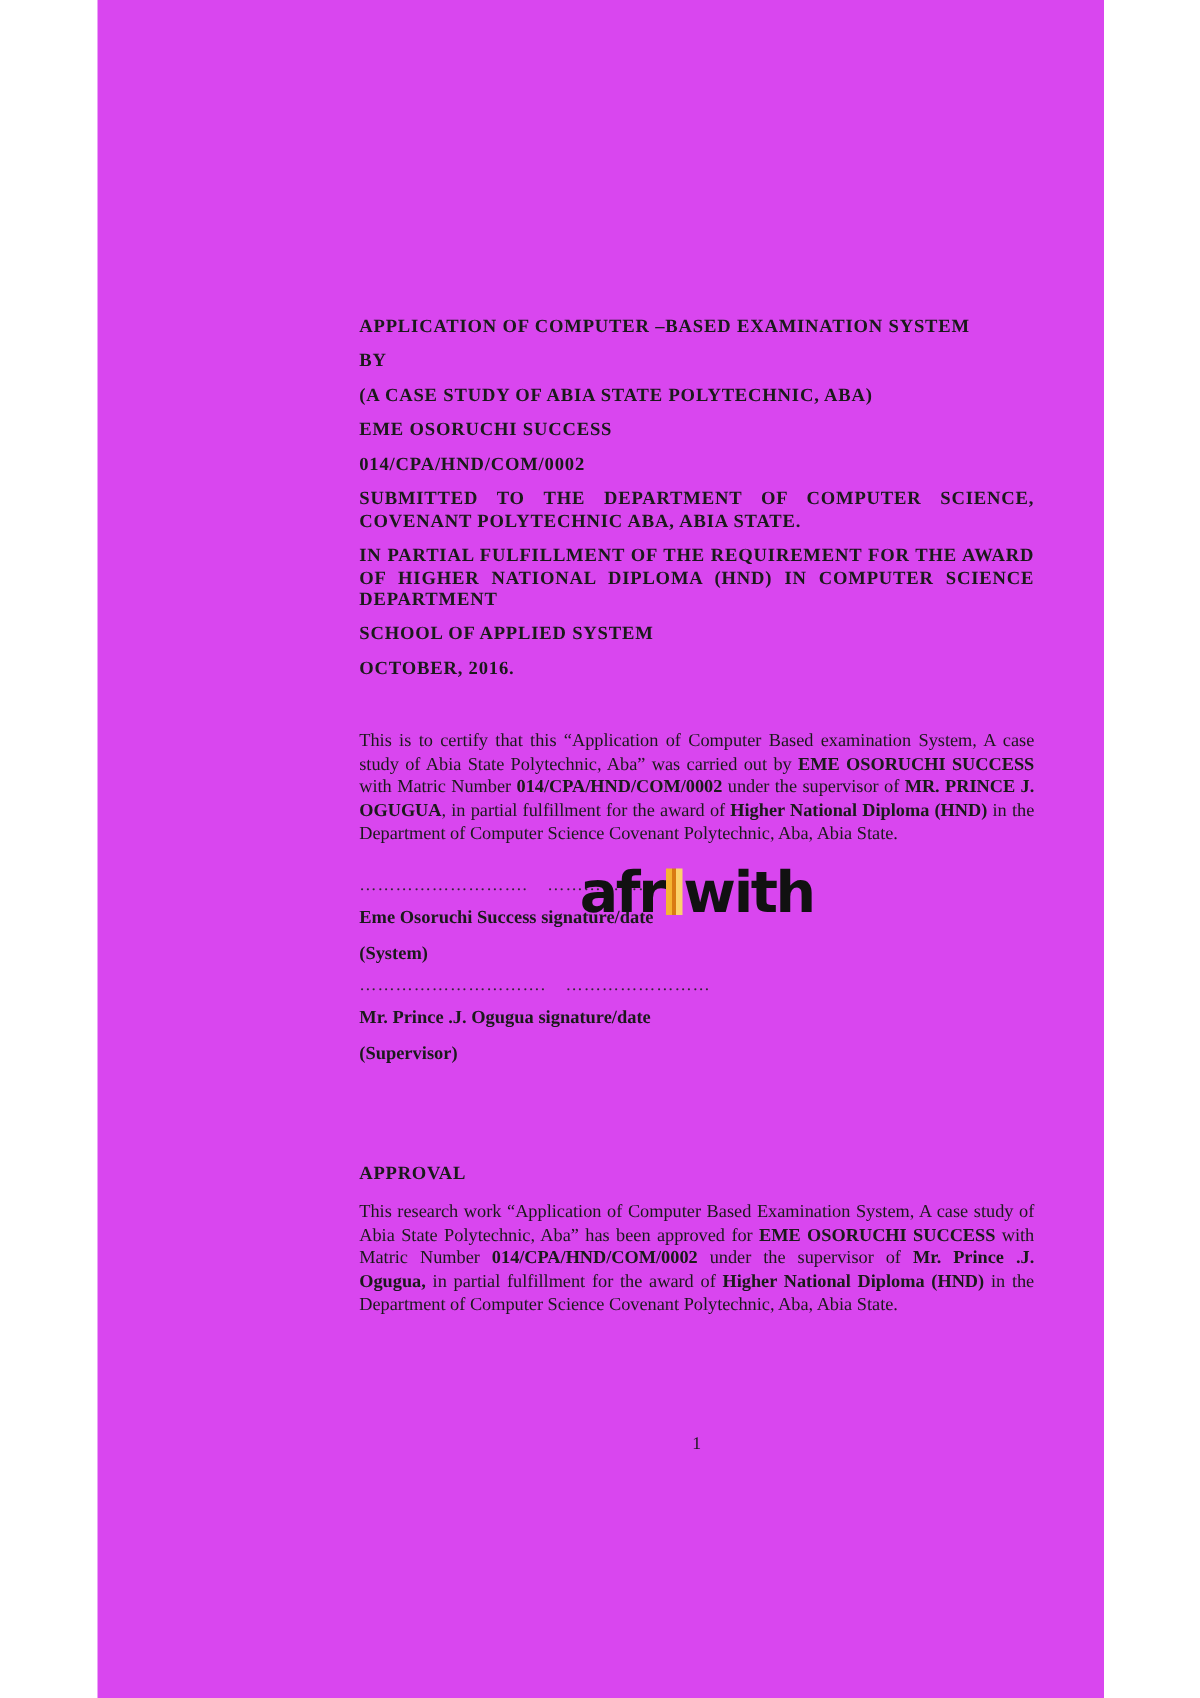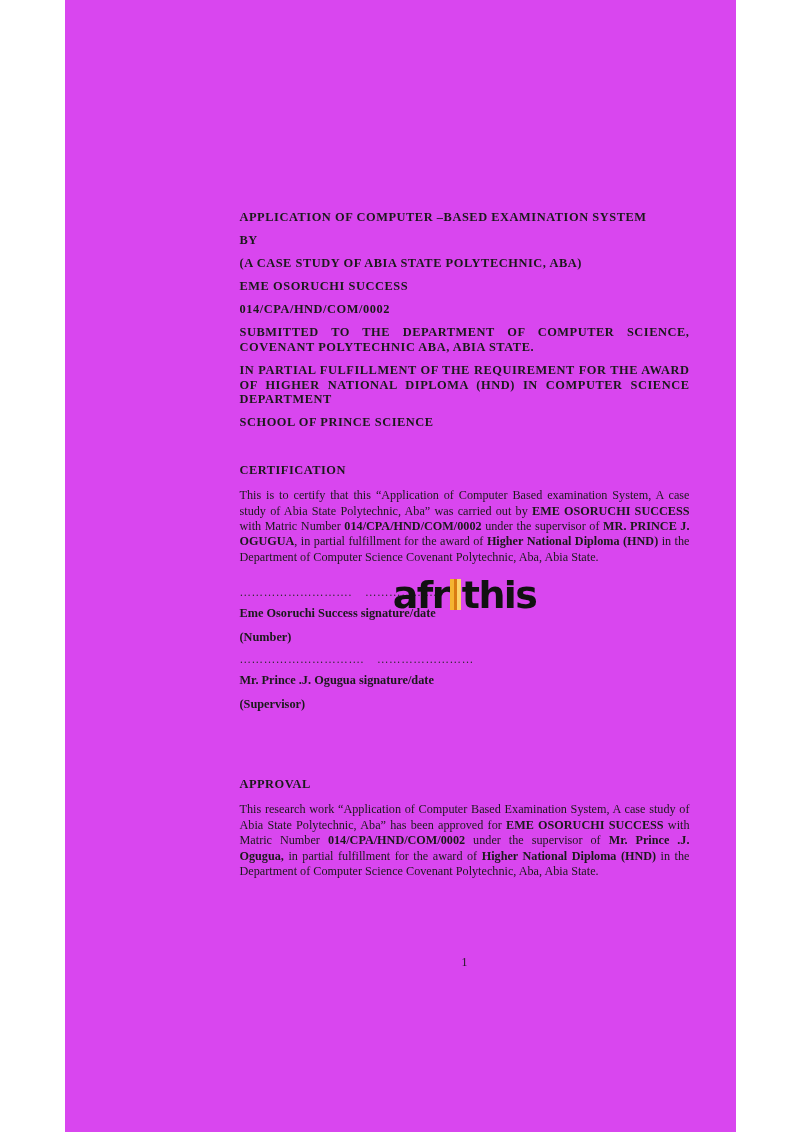--- a/index.html
+++ b/index.html
@@ -152,54 +152,54 @@
     <div class="fm-line">(A CASE STUDY OF ABIA STATE POLYTECHNIC, ABA)</div>
 
     <div class="fm-line">EME OSORUCHI SUCCESS</div>
 
     <div class="fm-line">014/CPA/HND/COM/0002</div>
 
     <div class="fm-line multi lastline-left">SUBMITTED TO THE DEPARTMENT OF COMPUTER SCIENCE, COVENANT POLYTECHNIC ABA, ABIA STATE.</div>
 
     <div class="fm-line multi lastline-left">IN PARTIAL FULFILLMENT OF THE REQUIREMENT FOR THE AWARD OF HIGHER NATIONAL DIPLOMA (HND) IN COMPUTER SCIENCE DEPARTMENT</div>
 
-    <div class="fm-line">SCHOOL OF PRINCE SCIENCE</div>
-
+    <div class="fm-line">SCHOOL OF APPLIED SYSTEM</div>
+
+    <div class="fm-line">OCTOBER, 2016.</div>
 
     <div class="gap-cert"></div>
 
-    <div class="sec-heading">CERTIFICATION</div>
 
     <p class="body-par"><span>This is to certify that this “Application of Computer Based examination System, A case study of Abia State Polytechnic, Aba” was carried out by </span><b>EME OSORUCHI SUCCESS</b><span> with Matric Number </span><b>014/CPA/HND/COM/0002</b><span> under the supervisor of </span><b>MR. PRINCE J. OGUGUA</b><span>, in partial fulfillment for the award of </span><b>Higher National Diploma (HND)</b><span> in the Department of Computer Science Covenant Polytechnic, Aba, Abia State.</span></p>
 
     <div class="gap-sig"></div>
 
     <div class="dotrow"><span>……………………….</span><span class="gap"></span><span>………………</span></div>
 
     <div class="sig-name">Eme Osoruchi Success signature/date</div>
 
-    <div class="sig-role">(Number)</div>
+    <div class="sig-role">(System)</div>
 
     <div class="dotrow"><span>………………………….</span><span class="gap"></span><span>……………………</span></div>
 
     <div class="sig-name">Mr. Prince .J. Ogugua signature/date</div>
 
     <div class="sig-role">(Supervisor)</div>
 
     <div class="gap-approval"></div>
 
     <div class="sec-heading">APPROVAL</div>
 
     <p class="body-par"><span>This research work “Application of Computer Based Examination System, A case study of Abia State Polytechnic, Aba” has been approved for </span><b>EME OSORUCHI SUCCESS</b><span> with Matric Number </span><b>014/CPA/HND/COM/0002</b><span> under the supervisor of </span><b>Mr. Prince .J. Ogugua,</b><span> in partial fulfillment for the award of </span><b>Higher National Diploma (HND)</b><span> in the Department of Computer Science Covenant Polytechnic, Aba, Abia State.</span></p>
 
   </div>
 
   <div class="watermark">
     <span class="wm-inner">
         <span>afr</span>
         <span class="wm-book"></span>
-        <span>this</span>
+        <span>with</span>
       </span>
   </div>
 
   <div class="page-number">1</div>
 
 </div>
 
 </body></html>

